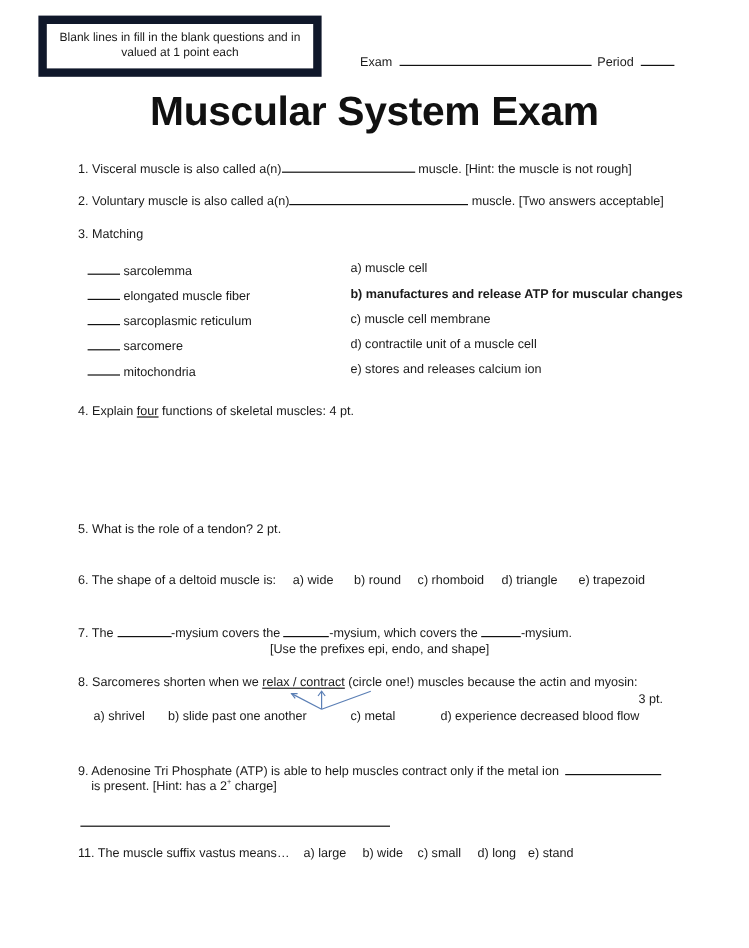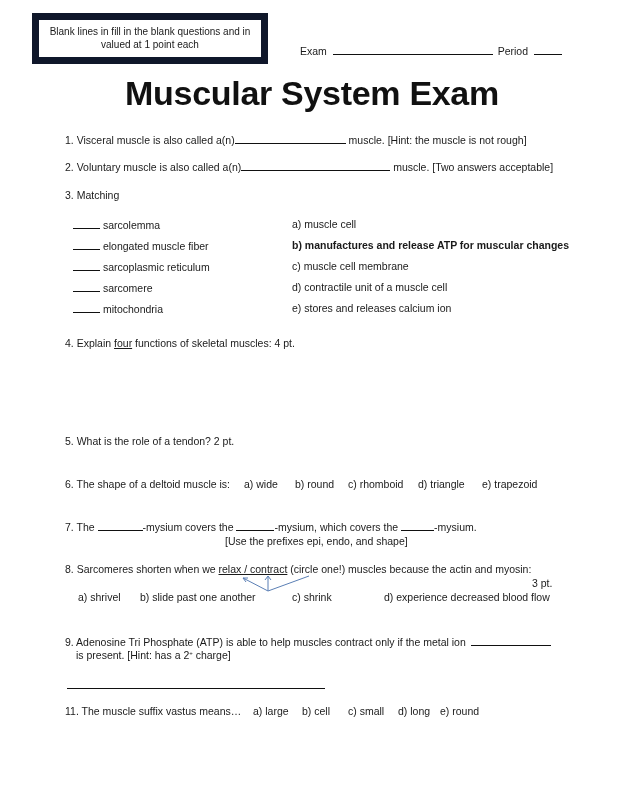--- a/index.html
+++ b/index.html
@@ -97,22 +97,22 @@
   <span>7. The </span><span class="blank" style="width:45px;"></span><span>-mysium covers the </span><span class="blank" style="width:38px;"></span><span>-mysium, which covers the </span><span class="blank" style="width:33px;"></span><span>-mysium.</span>
 </div>
 <div class="abs" style="left:225px; top:535px;">[Use the prefixes epi, endo, and shape]</div>
 
 <div class="abs" style="left:65px; top:563px;">
   <span>8. Sarcomeres shorten when we </span><span class="u">relax / contract</span><span> (circle one!) muscles because the actin and myosin:</span>
 </div>
 <div class="abs" style="left:532px; top:577px;">3 pt.</div>
 <div class="abs" style="left:78px; top:591px;">a) shrivel</div>
 <div class="abs" style="left:140px; top:591px;">b) slide past one another</div>
-<div class="abs" style="left:292px; top:591px;">c) shrink</div>
-<div class="abs" style="left:384px; top:591px;">d) experience decreased blood flow</div>
+<div class="abs" style="left:292px; top:591px;">c) metal</div>
+<div class="abs" style="left:367px; top:591px;">d) experience decreased blood flow</div>
 
 <svg class="arrows" width="624" height="790">
   <g stroke="#5b7fb5" stroke-width="1" fill="none">
     <line x1="268" y1="591" x2="243" y2="578"></line>
     <polyline points="248,578 243,578 246,582"></polyline>
     <line x1="268" y1="591" x2="268" y2="576"></line>
     <polyline points="265,580 268,576 271,580"></polyline>
     <line x1="268" y1="591" x2="309" y2="576"></line>
   </g>
 </svg>
@@ -124,16 +124,16 @@
 <div class="abs" style="left:76px; top:649px;">
   <span>is present. [Hint: has a 2</span><sup>+</sup><span> charge]</span>
 </div>
 
 <div class="abs" style="left:65px; top:678px;">
   <span class="blank" style="width:258px; margin-left:2px;"></span>
 </div>
 
 <div class="abs" style="left:65px; top:705px;">11. The muscle suffix vastus means…</div>
 <div class="abs" style="left:253px; top:705px;">a) large</div>
-<div class="abs" style="left:302px; top:705px;">b) cell</div>
+<div class="abs" style="left:302px; top:705px;">b) wide</div>
 <div class="abs" style="left:348px; top:705px;">c) small</div>
 <div class="abs" style="left:398px; top:705px;">d) long</div>
-<div class="abs" style="left:440px; top:705px;">e) round</div>
+<div class="abs" style="left:440px; top:705px;">e) stand</div>
 
 </body></html>

